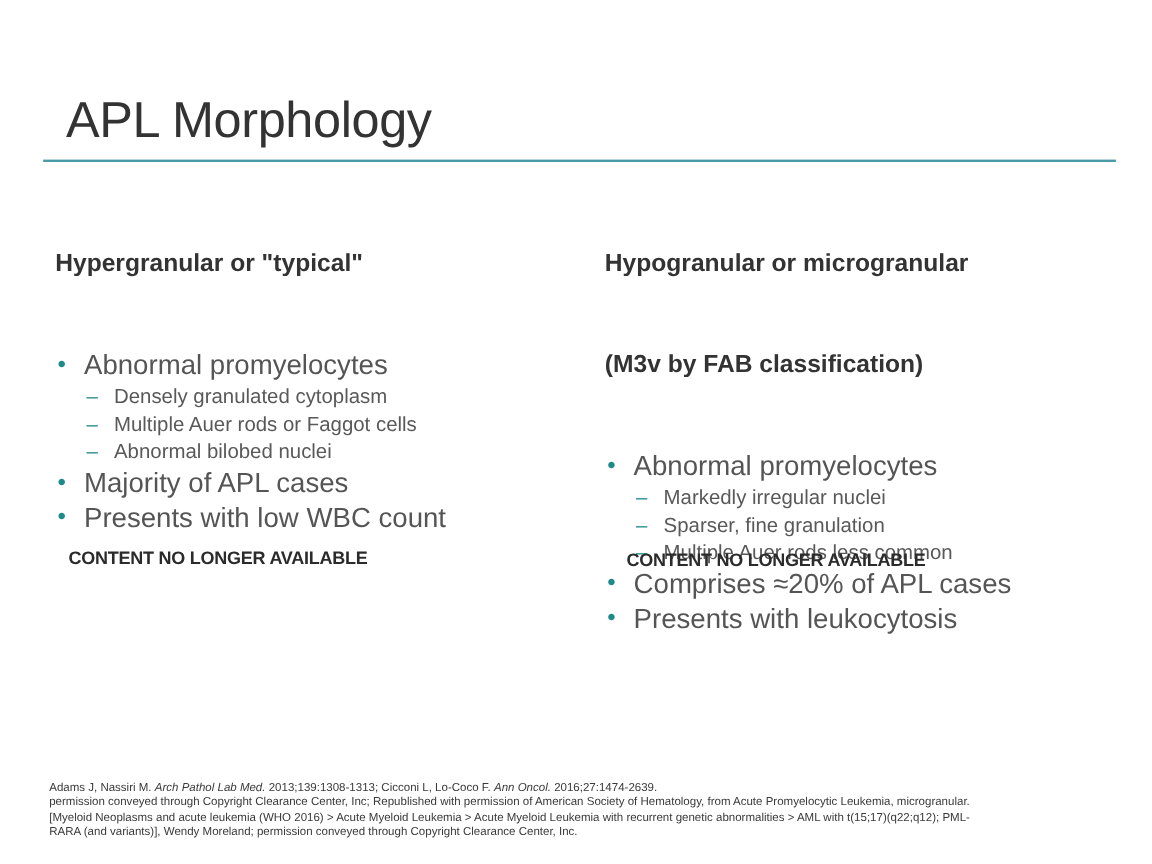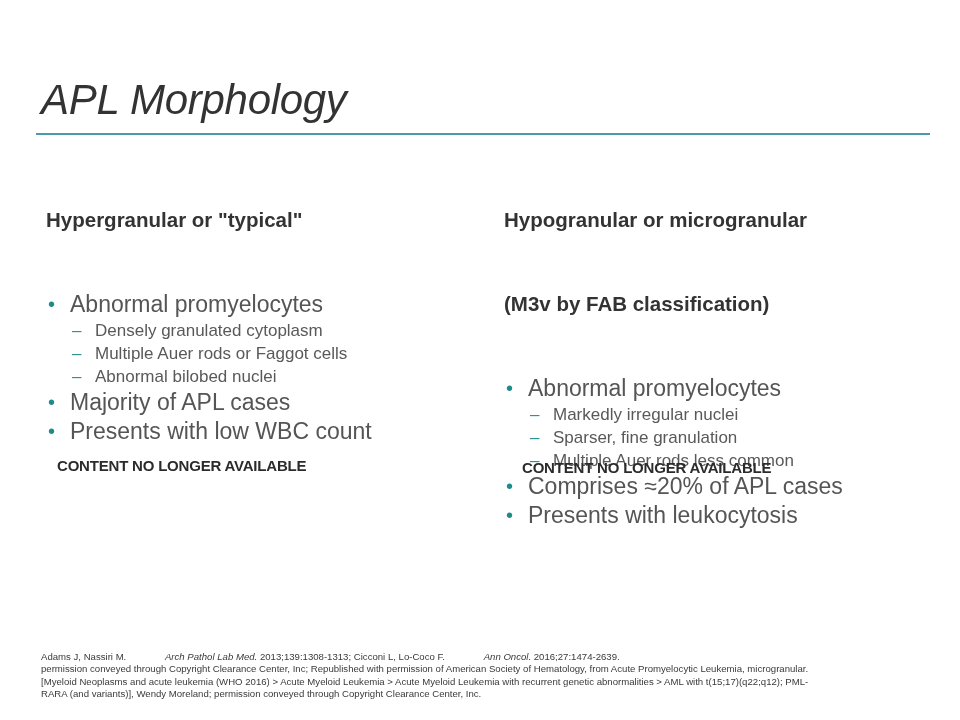--- a/index.html
+++ b/index.html
@@ -10,29 +10,28 @@
     body {
       width: 960px;
       height: 720px;
       position: relative;
       overflow: hidden;
       font-family: "Liberation Sans", "DejaVu Sans", sans-serif;
       color: #404040;
     }
     .slide-title {
       position: absolute;
-      left: 41px;
+      left: 55px;
       top: 74px;
       font-size: 42px;
       font-weight: normal;
       color: #333333;
       margin: 0;
       letter-spacing: -0.3px;
       line-height: 52px;
-      font-style: italic;
     }
     .title-rule {
       position: absolute;
       left: 36px;
       top: 133px;
       width: 894px;
       height: 2px;
       background: #4a9aa8;
     }
     .col {
@@ -103,21 +102,21 @@
     .footer {
       position: absolute;
       left: 41px;
       top: 651px;
       width: 900px;
       font-size: 9.6px;
       line-height: 12.4px;
       color: #3a3a3a;
     }
     .footer div { white-space: nowrap; }
-    .footer i { font-style: italic; margin-left: 36px; }
+    .footer i { font-style: italic; }
   </style>
 </head>
 <body>
 
 <h1 class="slide-title">APL Morphology</h1>
 <div class="title-rule"></div>
 
 <div class="col left">
   <div class="col-heading">
     <div>Hypergranular or "typical"</div>

